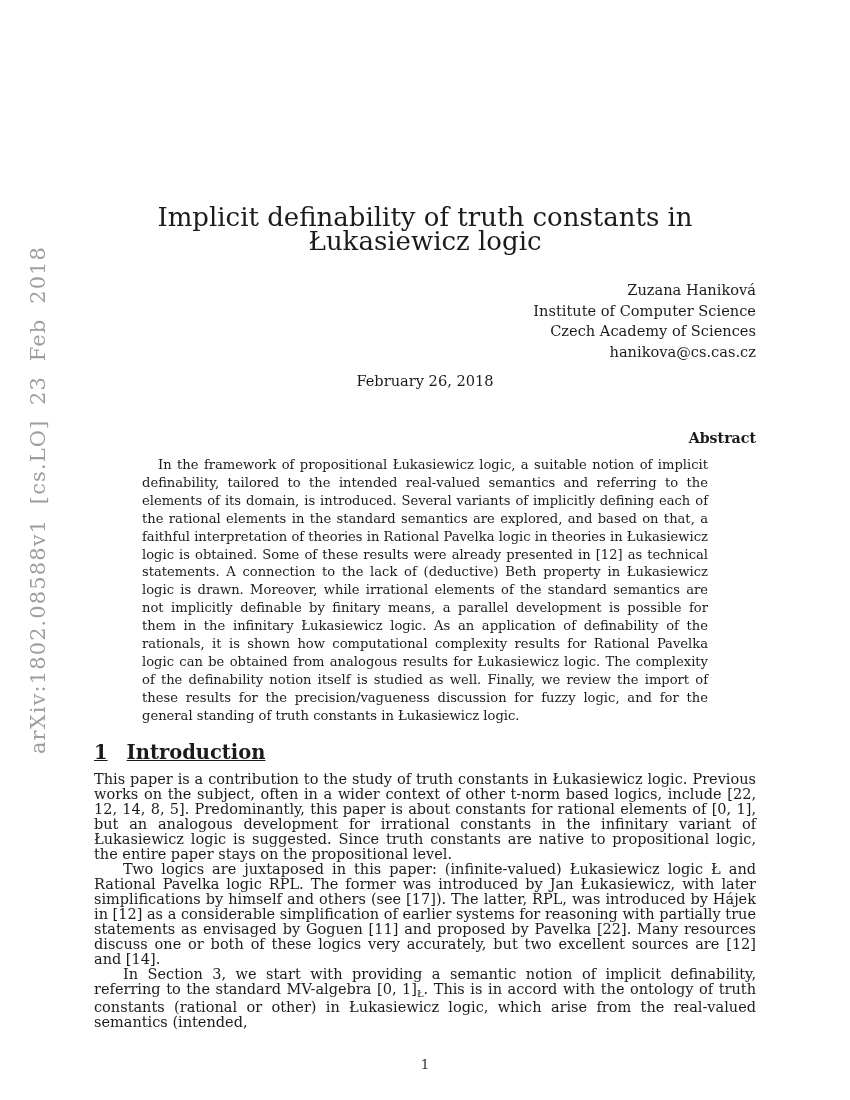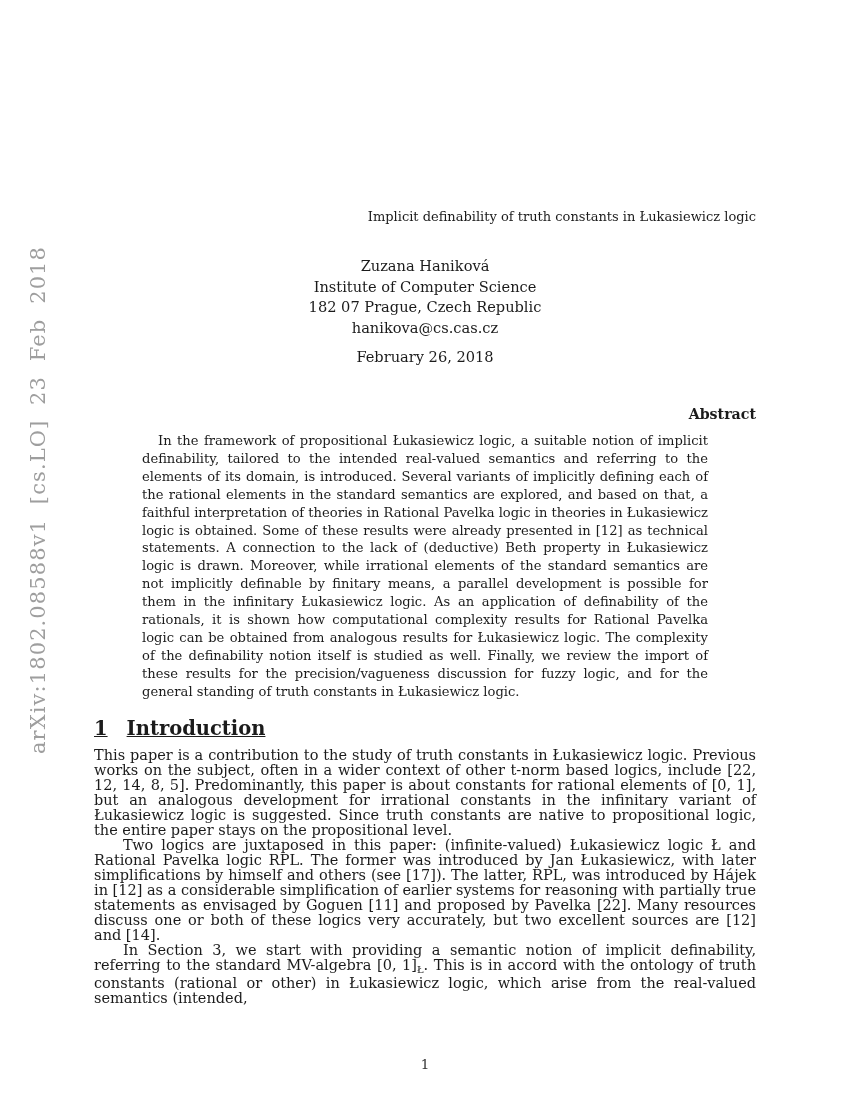--- a/index.html
+++ b/index.html
@@ -32,29 +32,29 @@
   }
 
   .content {
     width: 662px;
     margin: 0 auto;
     padding-top: 205px;
   }
 
   .title {
     margin: 0;
-    font-size: 13px;
+    font-size: 26px;
     font-weight: normal;
-    text-align: right;
+    text-align: center;
     line-height: 24px;
   }
 
   .author-block {
     margin-top: 27px;
-    text-align: center;
+    text-align: right;
     font-size: 14.6px;
     line-height: 20.5px;
   }
 
   .date {
     margin-top: 9px;
     text-align: center;
     font-size: 14.6px;
     line-height: 20px;
   }
@@ -111,21 +111,21 @@
 
   <div class="arxiv-text">arXiv:1802.08588v1 [cs.LO] 23 Feb 2018</div>
 
   <div class="content">
 
     <h1 class="title">Implicit definability of truth constants in Łukasiewicz logic</h1>
 
     <div class="author-block">
       <div>Zuzana Haniková</div>
       <div>Institute of Computer Science</div>
-      <div>182 07 Prague, Czech Republic</div>
+      <div>Czech Academy of Sciences</div>
       <div>hanikova@cs.cas.cz</div>
     </div>
 
     <div class="date">February 26, 2018</div>
 
     <div class="abstract-heading">Abstract</div>
 
     <p class="abstract-text">In the framework of propositional Łukasiewicz logic, a suitable notion of implicit definability, tailored to the intended real-valued semantics and referring to the elements of its domain, is introduced. Several variants of implicitly defining each of the rational elements in the standard semantics are explored, and based on that, a faithful interpretation of theories in Rational Pavelka logic in theories in Łukasiewicz logic is obtained. Some of these results were already presented in [12] as technical statements. A connection to the lack of (deductive) Beth property in Łukasiewicz logic is drawn. Moreover, while irrational elements of the standard semantics are not implicitly definable by finitary means, a parallel development is possible for them in the infinitary Łukasiewicz logic. As an application of definability of the rationals, it is shown how computational complexity results for Rational Pavelka logic can be obtained from analogous results for Łukasiewicz logic. The complexity of the definability notion itself is studied as well. Finally, we review the import of these results for the precision/vagueness discussion for fuzzy logic, and for the general standing of truth constants in Łukasiewicz logic.</p>
 
     <h2 class="section-heading">

